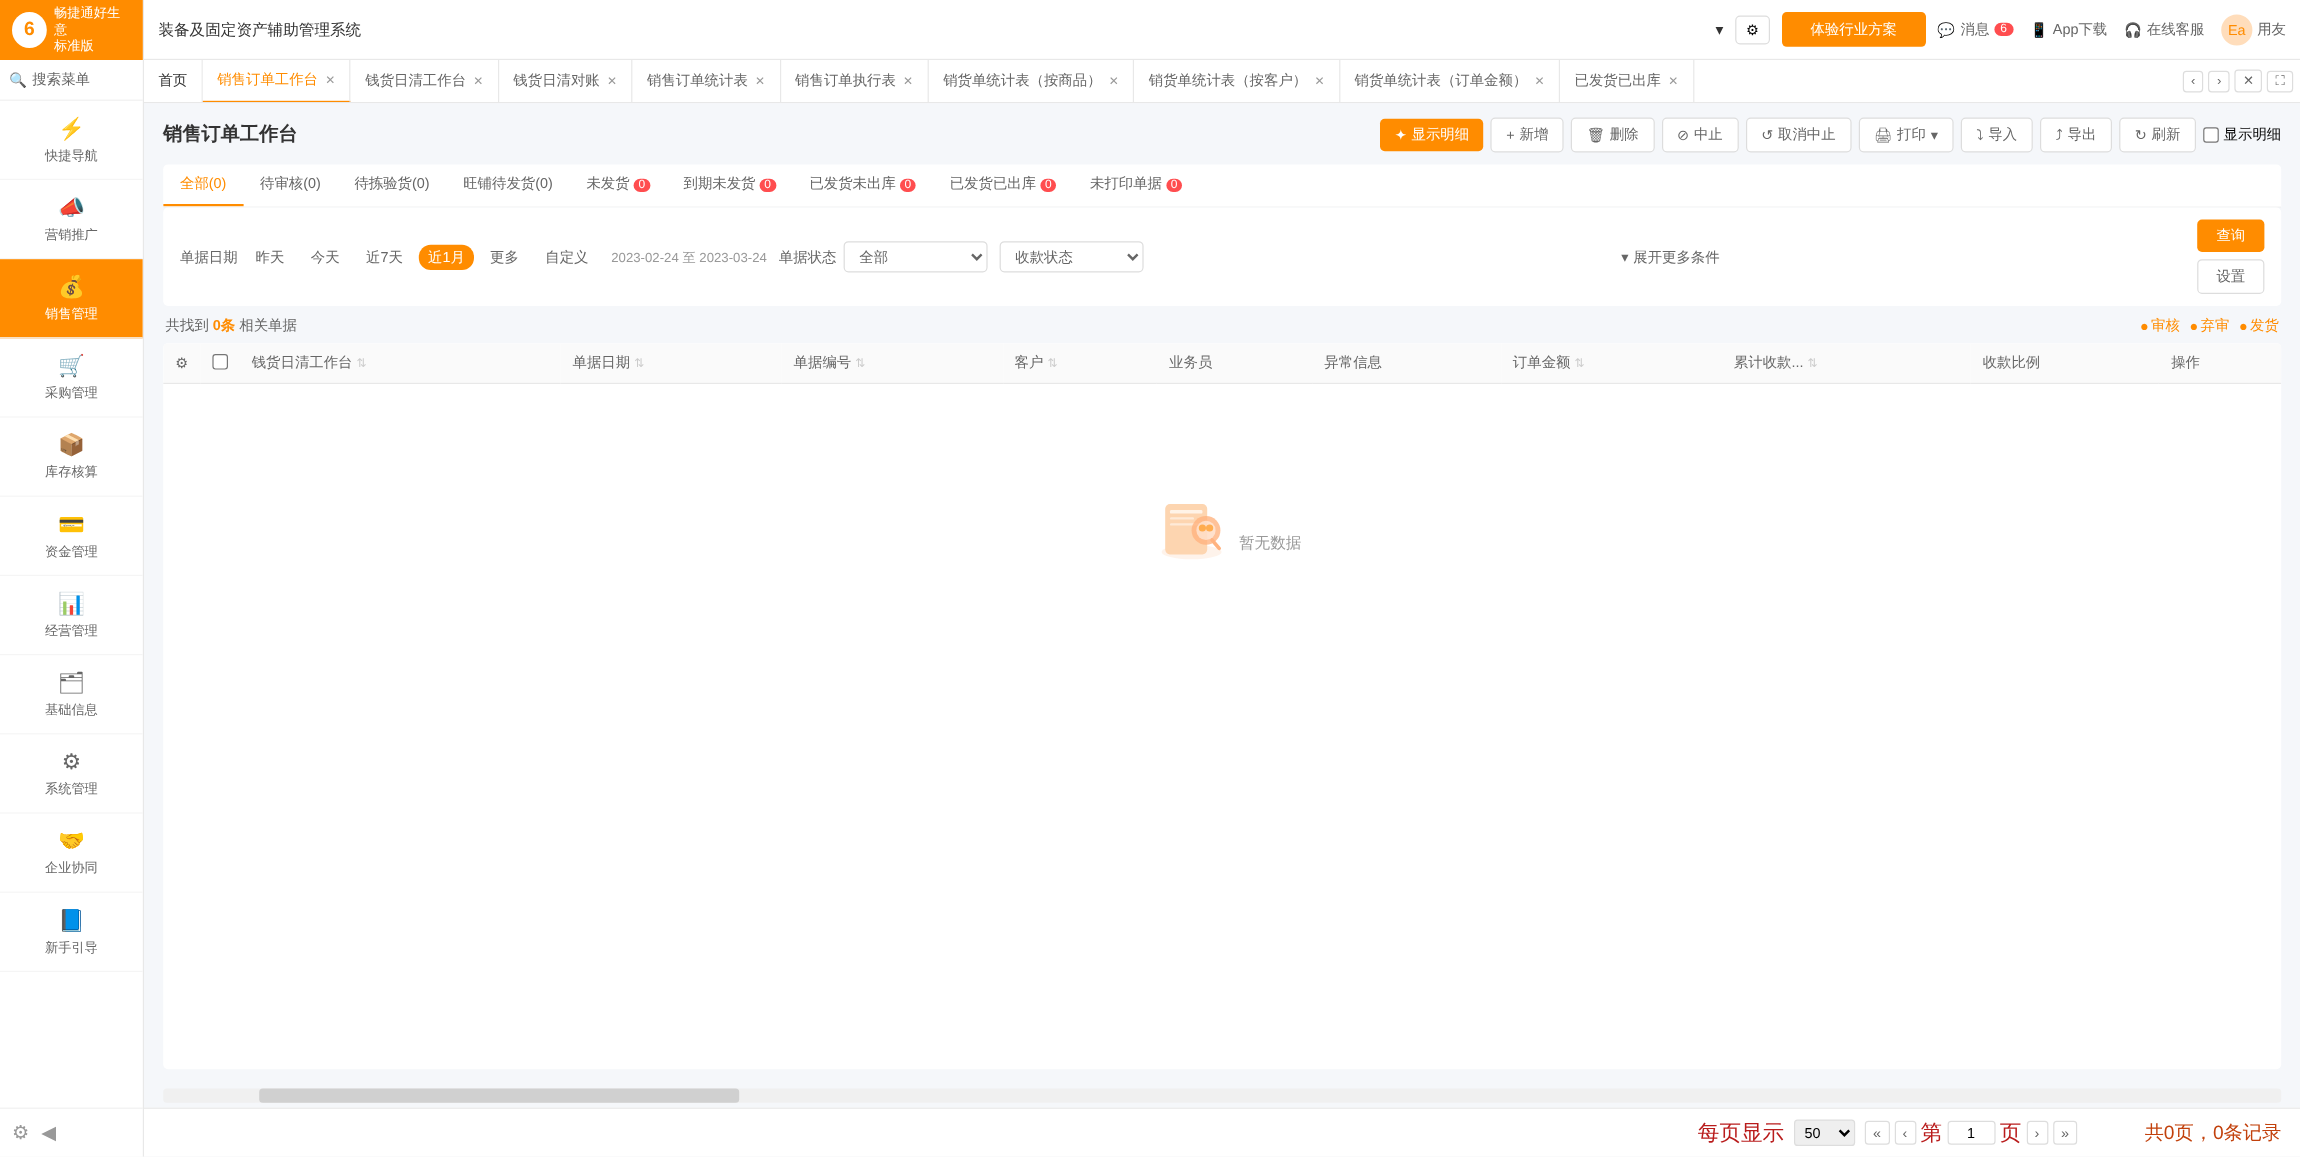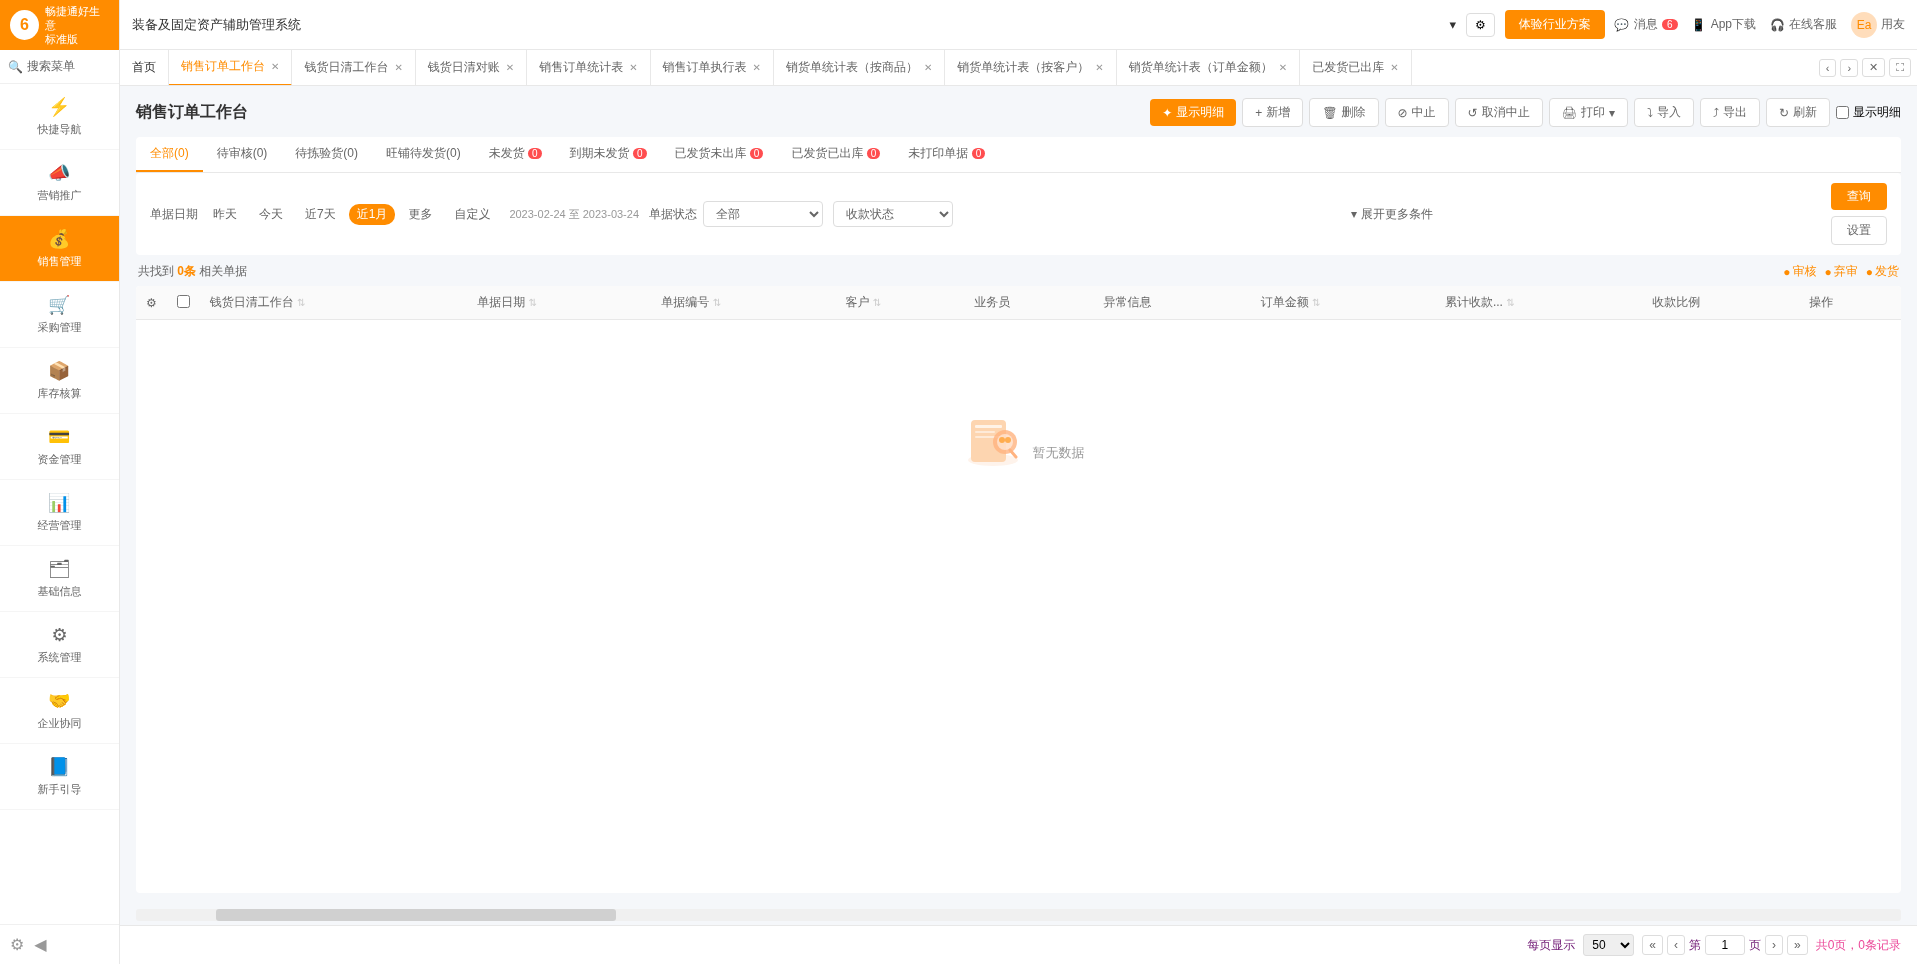--- a/index.html
+++ b/index.html
@@ -20,21 +20,21 @@
     .sidebar-bottom { padding: 10px; display: flex; gap: 10px; border-top: 1px solid #f0f0f0; }
     .sidebar-bottom-btn { cursor: pointer; color: #999; font-size: 16px; }
 
     
     .main { flex: 1; display: flex; flex-direction: column; overflow: hidden; }
 
     
     .topbar { height: 50px; background: #fff; border-bottom: 1px solid #e8e8e8; display: flex; align-items: center; padding: 0 12px; gap: 10px; flex-shrink: 0; }
     .topbar-title { flex: 1; font-size: 13px; color: #333; display: flex; align-items: center; gap: 6px; }
     .topbar-dropdown { background: none; border: none; cursor: pointer; font-size: 13px; color: #333; }
-    .topbar-btn-orange { background: #ff8c00; color: #fff; border: none; border-radius: 4px; padding: 6px 14px; cursor: pointer; font-size: 12px; }
+    .topbar-btn-orange { background: #ff8c00; color: #fff; border: none; border-radius: 4px; padding: 6px 24px; cursor: pointer; font-size: 12px; }
     .topbar-actions { display: flex; align-items: center; gap: 14px; color: #666; font-size: 12px; }
     .topbar-action-item { display: flex; align-items: center; gap: 4px; cursor: pointer; }
     .badge { background: #ff4d4f; color: #fff; border-radius: 10px; padding: 0 4px; font-size: 10px; min-width: 16px; text-align: center; }
     .avatar-circle { width: 26px; height: 26px; background: #ffddbb; border-radius: 50%; display: flex; align-items: center; justify-content: center; font-size: 12px; color: #ff8c00; }
 
     
     .tabbar { background: #fff; border-bottom: 1px solid #e8e8e8; display: flex; align-items: center; height: 36px; flex-shrink: 0; overflow: hidden; }
     .tab { display: flex; align-items: center; padding: 0 12px; height: 36px; border-right: 1px solid #e8e8e8; cursor: pointer; font-size: 12px; color: #666; white-space: nowrap; gap: 4px; flex-shrink: 0; }
     .tab.active { background: #fff; color: #ff8c00; border-bottom: 2px solid #ff8c00; }
     .tab.home { background: #fff; color: #333; font-weight: 500; }
@@ -86,27 +86,27 @@
     .data-table th .sort-icon { color: #ccc; font-size: 10px; }
     .data-table td { padding: 8px 10px; border-bottom: 1px solid #f0f0f0; font-size: 12px; color: #333; }
 
     
     .empty-state { display: flex; flex-direction: row; align-items: center; justify-content: center; padding: 80px 0; color: #ccc; }
     .empty-icon { font-size: 60px; margin-bottom: 12px; color: #ffd4aa; }
     .empty-text { font-size: 13px; color: #999; }
 
     
     .pagination-bar { background: #fff; border-top: 1px solid #e8e8e8; padding: 8px 16px; display: flex; align-items: center; justify-content: flex-end; gap: 8px; flex-shrink: 0; }
-    .pagination-label { font-size: 12px; color: #701a75; }
+    .pagination-label { font-size: 18px; color: #b91c1c; }
     .pagination-select { border: 1px solid #ddd; border-radius: 3px; padding: 2px 4px; font-size: 12px; }
     .pagination-nav { display: flex; align-items: center; gap: 4px; }
     .pagination-btn { background: none; border: 1px solid #ddd; border-radius: 3px; cursor: pointer; padding: 2px 6px; font-size: 12px; color: #666; }
     .pagination-btn:disabled { color: #ccc; cursor: not-allowed; }
     .page-input { border: 1px solid #ddd; border-radius: 3px; padding: 2px 4px; width: 40px; font-size: 12px; text-align: center; }
-    .pagination-info { font-size: 12px; color: #ec4899; }
+    .pagination-info { font-size: 16px; color: #c2410c; margin-left: 48px; }
 
     
     .horizontal-scroll { height: 12px; background: #f0f0f0; border-radius: 3px; margin: 4px 16px; }
     .horizontal-scroll-thumb { height: 12px; width: 400px; background: #d0d0d0; border-radius: 3px; margin-left: 80px; }
 
     .checkbox-col { width: 30px; }
     .settings-col { width: 30px; }
   </style>
 </head>
 <body>

